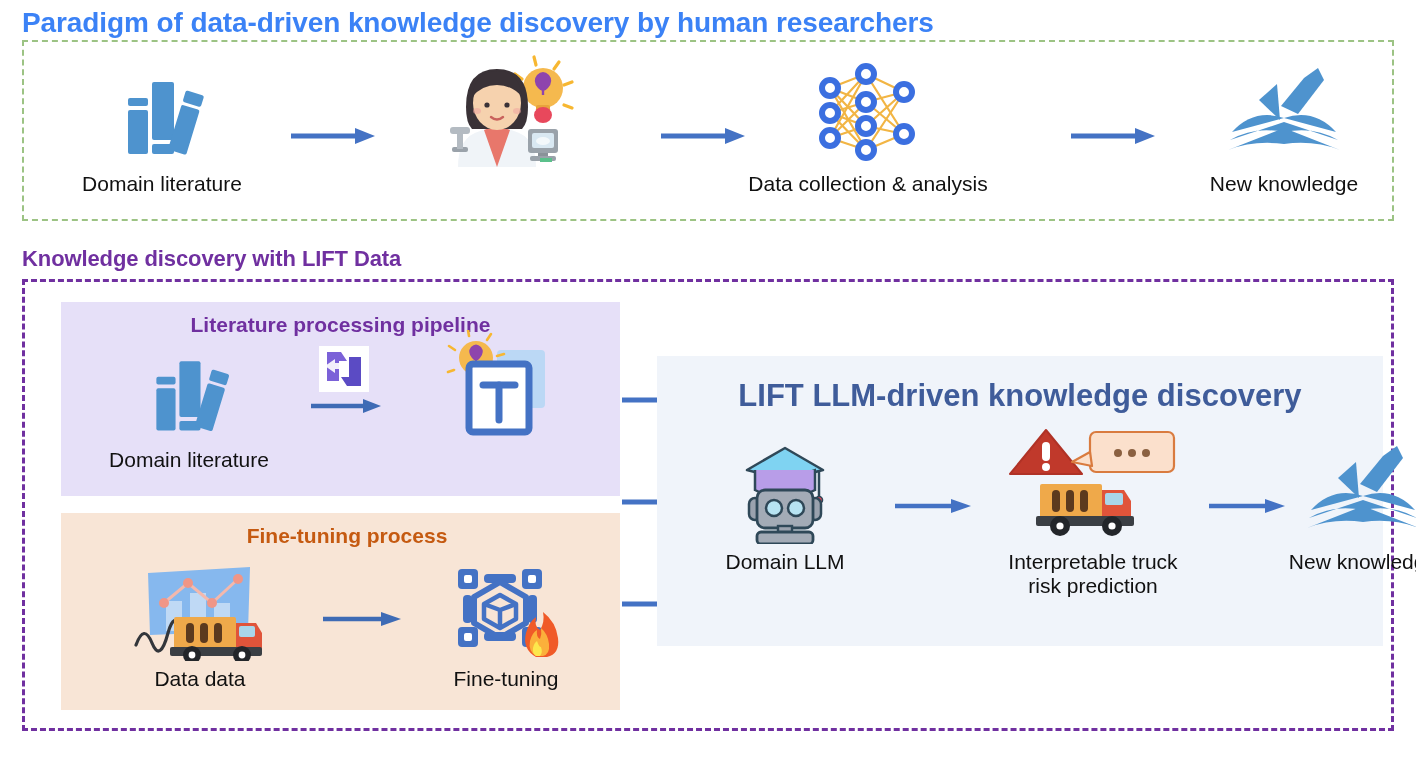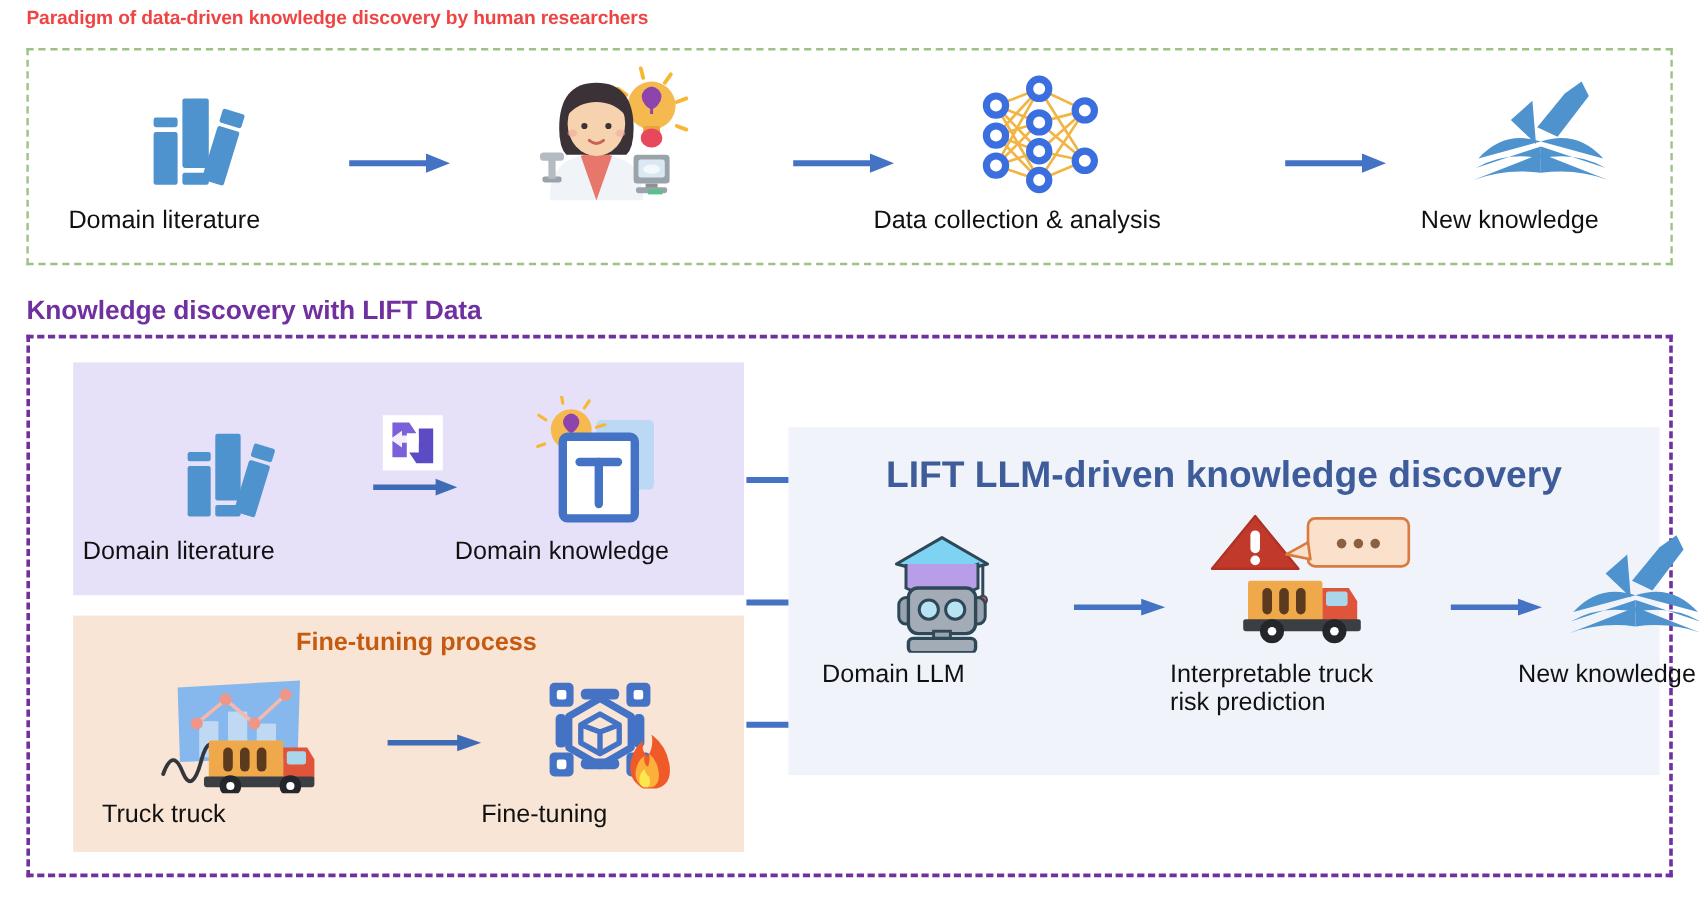--- a/index.html
+++ b/index.html
@@ -13,21 +13,21 @@
   }
   .stage{position:relative;width:1416px;height:764px;}
 
   
   .sect-title{
     position:absolute;
     font-weight:bold;
     white-space:nowrap;
     letter-spacing:-0.1px;
   }
-  #top-title{left:22px;top:7px;font-size:16px;color:#ef4444;}
+  #top-title{left:22px;top:7px;font-size:28px;color:#3b82f6;}
   #bottom-title{left:22px;top:246px;font-size:22px;color:#7030A0;}
 
   
   .panel-top{
     position:absolute;left:22px;top:40px;width:1372px;height:181px;
     border:2px dashed #9CC384;
     box-sizing:border-box;
     background:#ffffff;
   }
   .panel-bottom{
@@ -52,21 +52,21 @@
   }
   .sub-title{
     position:absolute;left:0;right:0;text-align:center;
     font-weight:bold;white-space:nowrap;
   }
   #sub-title-lit{top:11px;font-size:21px;color:#7030A0;}
   #sub-title-ft{top:11px;font-size:21px;color:#C55A11;padding-left:13px;}
   #sub-title-lift{top:22px;font-size:31px;color:#3F5C9A;}
 
   
-  .item{position:absolute;text-align:left;}
+  .item{position:absolute;text-align:center;}
   .item .icon{
     display:flex;align-items:flex-end;justify-content:center;
     width:100%;
   }
   .item .caption{
     font-size:21px;color:#111111;line-height:1.12;margin-top:6px;
     white-space:pre-line;
   }
   .cap-sm{font-size:20px;}
 
@@ -211,20 +211,21 @@
       </div>
       <div class="caption">New knowledge</div>
     </div>
   </div>
 
   <div class="sect-title" id="bottom-title">Knowledge discovery with LIFT Data</div>
 
   <div class="panel-bottom">
 
     <div class="sub-purple">
+      <div class="sub-title" id="sub-title-lit">Literature processing pipeline</div>
 
       <div class="item" style="left:8px;top:42px;width:240px;">
         <div class="icon" style="height:98px;">
           <svg width="96" height="96" viewBox="0 0 100 100">
             <rect x="16" y="32" width="20" height="8" rx="2" fill="#4E93CE"></rect>
             <rect x="16" y="44" width="20" height="44" rx="2" fill="#4E93CE"></rect>
             <rect x="40" y="16" width="22" height="58" rx="2" fill="#4E93CE"></rect>
             <rect x="40" y="78" width="22" height="10" rx="2" fill="#4E93CE"></rect>
             <g transform="rotate(17 76 52)">
               <rect x="66" y="26" width="19" height="12" rx="2" fill="#4E93CE"></rect>
@@ -268,21 +269,20 @@
             <path d="M36 17 q5 -5 10 0 q4 5 -1 11 q-4 5 -8 0 q-5 -6 -1 -11 Z" fill="#8E44AD"></path>
             <path d="M41 24 v10" stroke="#8E44AD" stroke-width="2"></path>
             <rect x="35" y="42" width="12" height="5" rx="2" fill="#E8A33D"></rect>
             <ellipse cx="41" cy="51" rx="8" ry="7" fill="#E8485C"></ellipse>
 
             <rect x="34" y="34" width="60" height="68" rx="4" fill="#ffffff" stroke="#4472C4" stroke-width="7"></rect>
             <path d="M48 55 H80" stroke="#4472C4" stroke-width="7" stroke-linecap="round"></path>
             <path d="M64 55 V90" stroke="#4472C4" stroke-width="7" stroke-linecap="round"></path>
           </svg>
         </div>
-        <div class="caption cap-sm">Domain knowledge</div>
       </div>
     </div>
 
     <div class="sub-orange">
       <div class="sub-title" id="sub-title-ft">Fine-tuning process</div>
 
       <div class="item" style="left:24px;top:44px;width:230px;">
         <div class="icon" style="height:104px;">
           <svg width="132" height="104" viewBox="0 0 132 104">
 
@@ -312,21 +312,21 @@
             </g>
             <path d="M102 66 h20 l6 10 v16 h-26 Z" fill="#E0543A"></path>
             <rect x="105" y="69" width="16" height="11" rx="2" fill="#A9D6EA"></rect>
             <rect x="36" y="90" width="92" height="9" rx="2" fill="#3B3F44"></rect>
             <circle cx="58" cy="98" r="9" fill="#23262A"></circle>
               <circle cx="58" cy="98" r="3.4" fill="#ffffff"></circle>
             <circle cx="108" cy="98" r="9" fill="#23262A"></circle>
               <circle cx="108" cy="98" r="3.4" fill="#ffffff"></circle>
           </svg>
         </div>
-        <div class="caption cap-sm">Truck truck</div>
+        <div class="caption cap-sm">Data data</div>
       </div>
 
       <div class="arrow" style="left:260px;top:96px;">
         <svg width="84" height="20" viewBox="0 0 84 20">
           <path d="M2 10 H62" stroke="#3E6BB5" stroke-width="4.5" fill="none"></path>
           <path d="M60 3 L80 10 L60 17 Z" fill="#3E6BB5"></path>
         </svg>
       </div>
 
       <div class="item" style="left:340px;top:44px;width:210px;">

